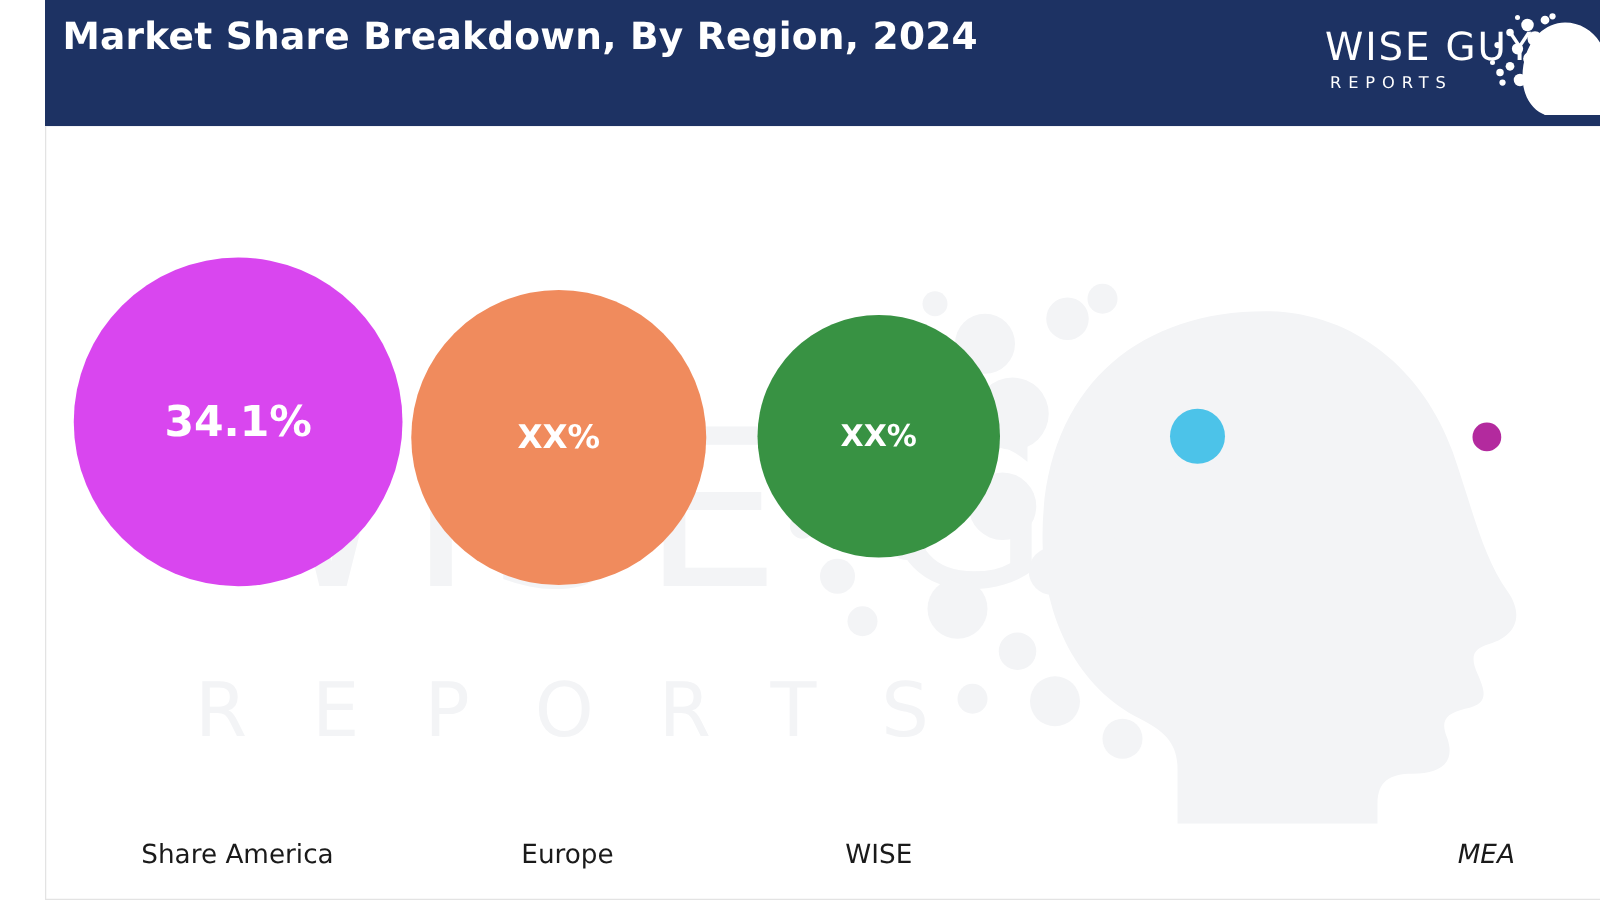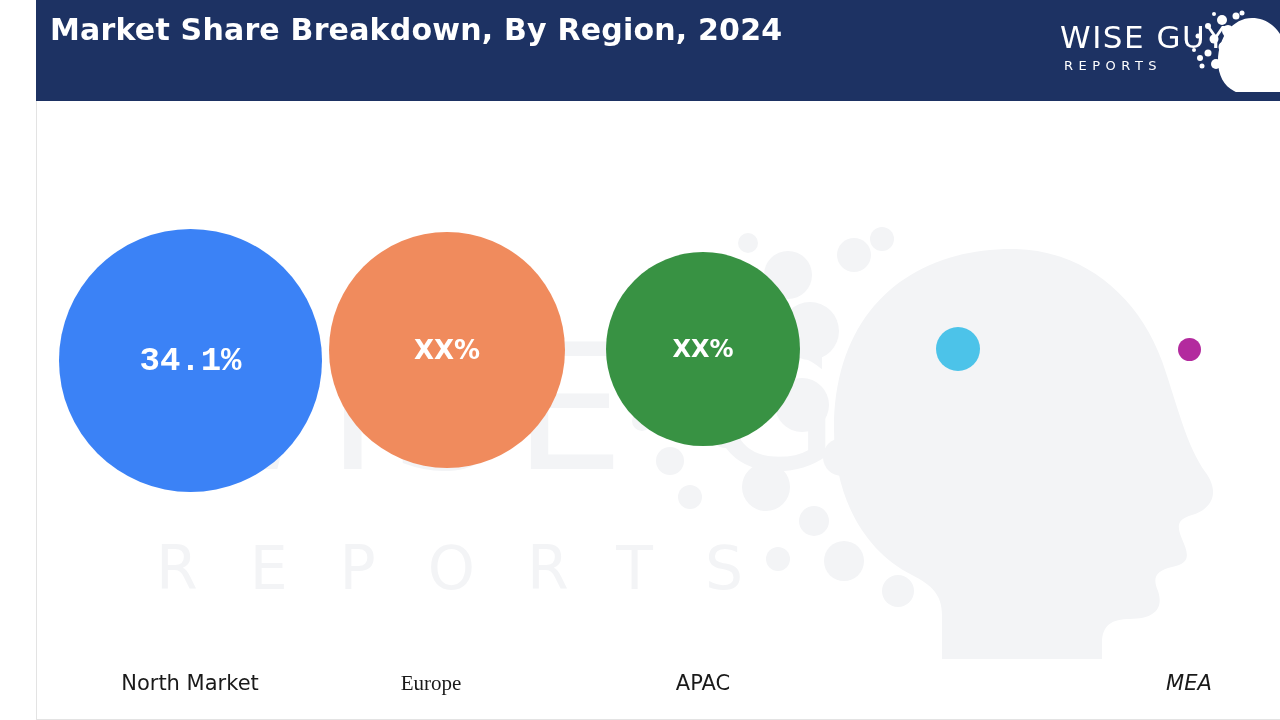--- a/index.html
+++ b/index.html
@@ -90,21 +90,21 @@
     font-weight: bold;
     box-sizing: border-box;
   }
   .bubble-value {
     color: #ffffff;
     font-weight: bold;
     line-height: 1;
     white-space: nowrap;
   }
 
-  #bubble-0 { left: 22px;   top: 128px; width: 263px; height: 263px; background: #3b82f6; font-family: Liberation Mono, monospace; }
+  #bubble-0 { left: 22px;   top: 105px; width: 263px; height: 263px; background: #d946ef; }
   #bubble-1 { left: 292px;  top: 131px; width: 236px; height: 236px; background: #f08b5d; }
   #bubble-2 { left: 569px;  top: 151px; width: 194px; height: 194px; background: #389243; }
   #bubble-3 { left: 899px;  top: 226px; width: 44px;  height: 44px;  background: #4cc3e9; }
   #bubble-4 { left: 1141px; top: 237px; width: 23px;  height: 23px;  background: #b32a9e; }
 
   #bubble-0 .bubble-value { font-size: 34px; }
   #bubble-1 .bubble-value { font-size: 26px; }
   #bubble-2 .bubble-value { font-size: 24px; }
   #bubble-3 .bubble-value { font-size: 0px; }
   #bubble-4 .bubble-value { font-size: 0px; }
@@ -115,21 +115,21 @@
     top: 570px;
     color: #1a1a1a;
     font-size: 21px;
     font-weight: normal;
     white-space: nowrap;
     text-align: center;
     transform: translateX(-50%);
     font-family: "DejaVu Sans", "Liberation Sans", sans-serif;
   }
   #label-0 { left: 153px; }
-  #label-1 { left: 394px; font-family: Liberation Serif, serif; }
+  #label-1 { left: 417px; }
   #label-2 { left: 666px; }
   #label-3 { left: 921px; }
   #label-4 { left: 1152px; font-style: italic; }
 </style>
 </head>
 <body>
 
 <div id="page">
 
   <div id="header">
@@ -218,19 +218,19 @@
     <div class="bubble" id="bubble-2">
       <span class="bubble-value">XX%</span>
     </div>
     <div class="bubble" id="bubble-3">
       <span class="bubble-value"></span>
     </div>
     <div class="bubble" id="bubble-4">
       <span class="bubble-value"></span>
     </div>
 
-    <div class="cat-label" id="label-0">North Market</div>
+    <div class="cat-label" id="label-0">Share America</div>
     <div class="cat-label" id="label-1">Europe</div>
-    <div class="cat-label" id="label-2">APAC</div>
+    <div class="cat-label" id="label-2">WISE</div>
     <div class="cat-label" id="label-4">MEA</div>
 
   </div>
 </div>
 
 </body></html>

